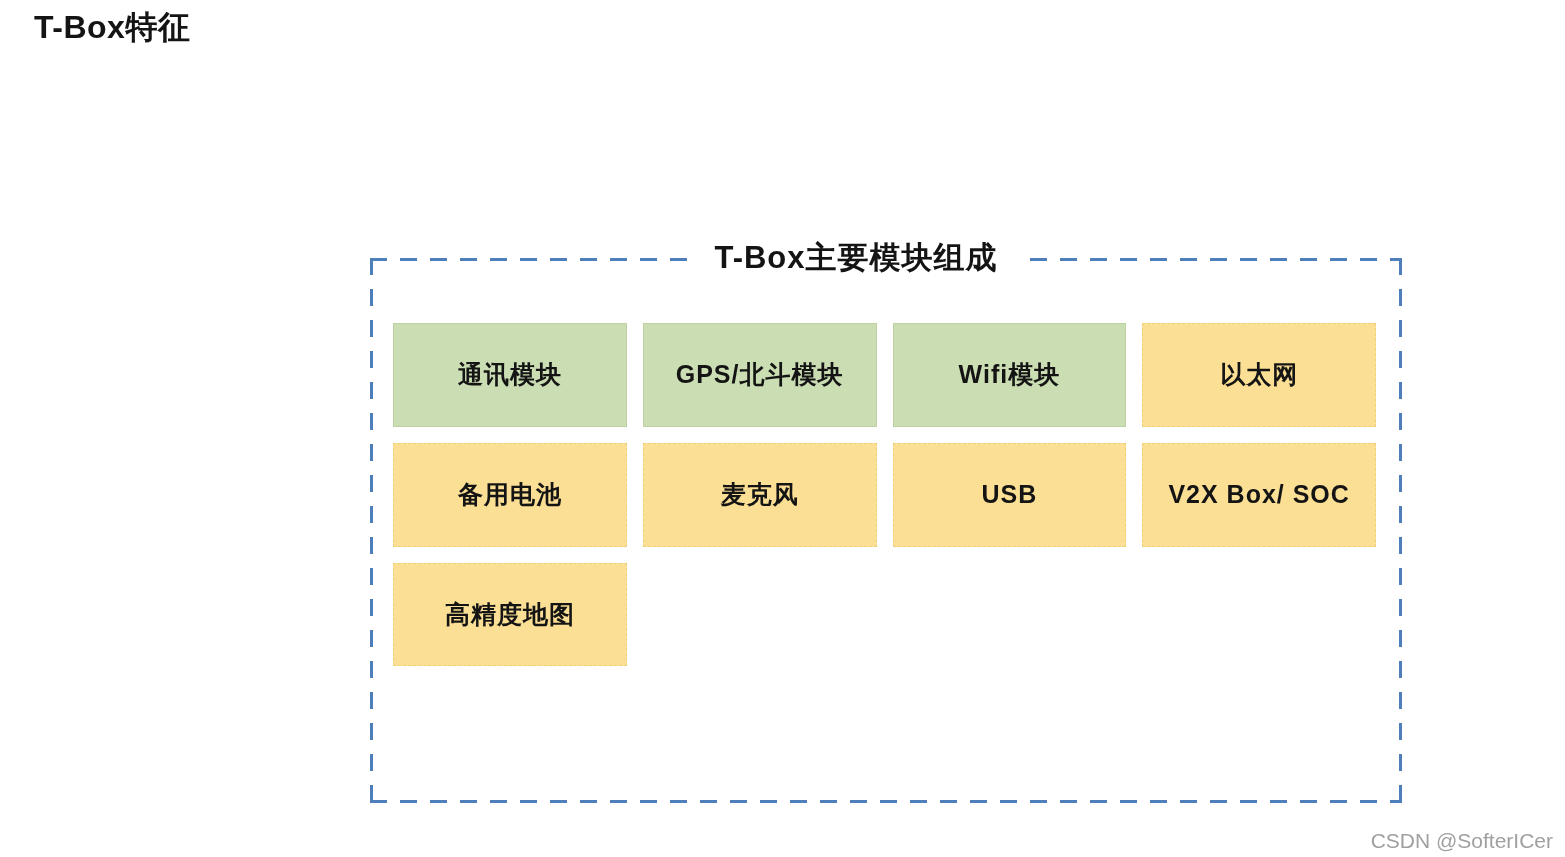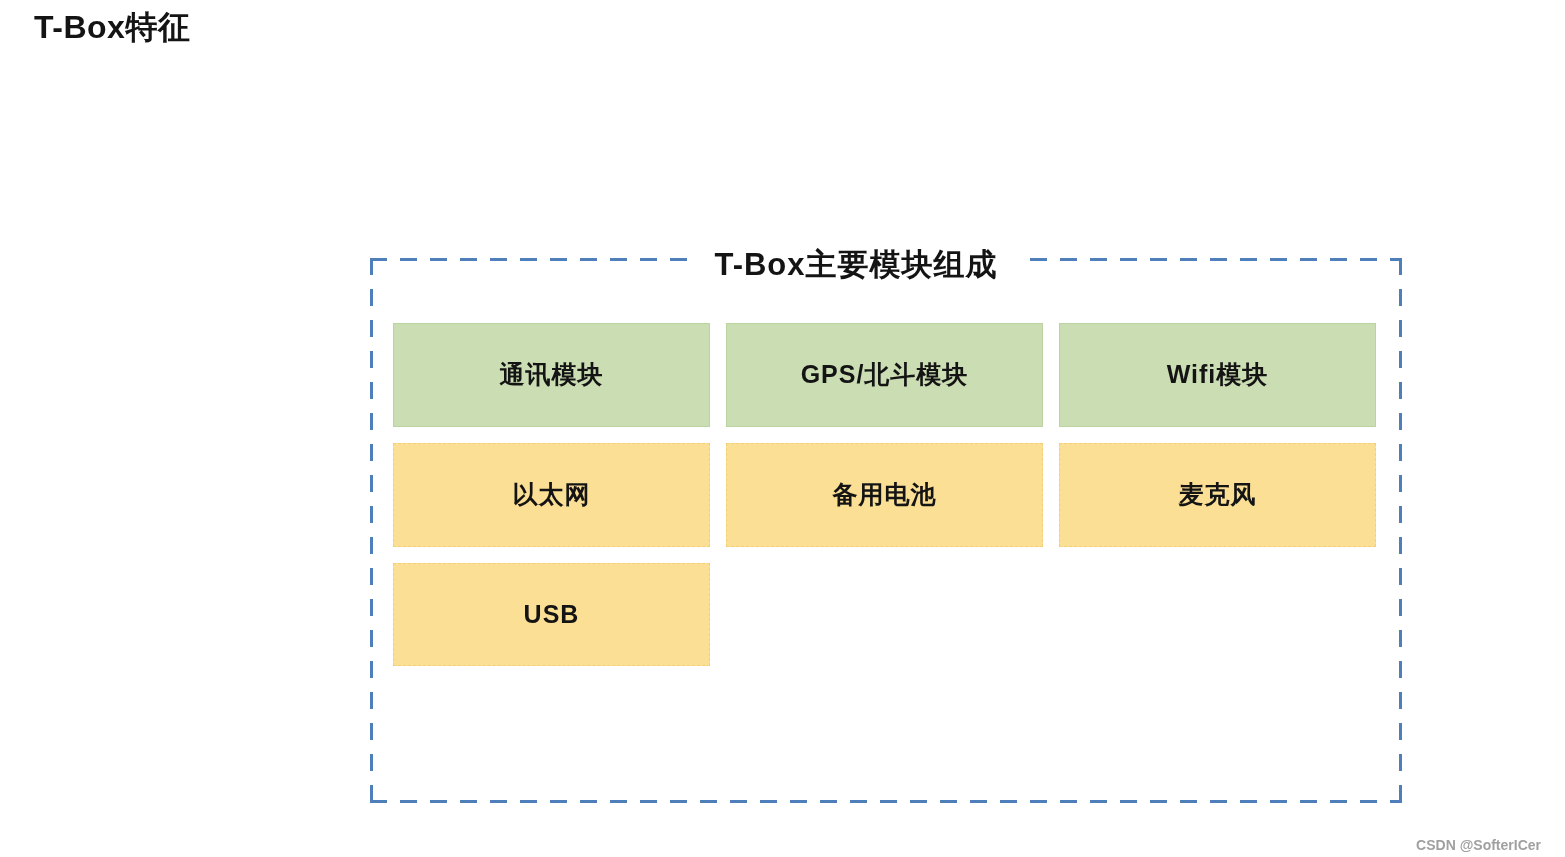--- a/index.html
+++ b/index.html
@@ -38,38 +38,38 @@
     height:545px;
     background:
       repeating-linear-gradient(90deg,var(--accent-blue) 0 17px,transparent 17px 30px) left top/100% 3px no-repeat,
       repeating-linear-gradient(90deg,var(--accent-blue) 0 17px,transparent 17px 30px) left bottom/100% 3px no-repeat,
       repeating-linear-gradient(180deg,var(--accent-blue) 0 17px,transparent 17px 31px) left top/3px 100% no-repeat,
       repeating-linear-gradient(180deg,var(--accent-blue) 0 17px,transparent 17px 31px) right top/3px 100% no-repeat;
   }
   .frame-title{
     position:absolute;
     left:calc(50% - 30px);
-    top:7px;
+    top:0;
     transform:translate(-50%,-50%);
     background:#ffffff;
     padding:0 22px;
     font-size:31px;
     font-weight:700;
     color:var(--text-dark);
     white-space:nowrap;
     letter-spacing:1px;
   }
   .module-grid{
     position:absolute;
     left:23px;
     top:65px;
     right:26px;
     bottom:17px;
     display:grid;
-    grid-template-columns:repeat(3,1fr);
+    grid-template-columns:repeat(4,1fr);
     grid-template-rows:repeat(4,1fr);
     column-gap:38px;
     row-gap:40px;
     gap:16px;
   }
   .cell{
     display:flex;
     align-items:center;
     justify-content:center;
     font-size:25px;
@@ -82,25 +82,24 @@
   .cell.green{
     background:var(--green-fill);
     border:1px solid var(--green-edge);
   }
   .cell.yellow{
     background:var(--yellow-fill);
     border:1px dashed var(--yellow-edge);
   }
   .watermark{
     position:absolute;
-    right:24px;
+    right:12px;
     bottom:4px;
-    font-size:14px;
+    font-size:21px;
     color:var(--watermark);
-    font-weight:bold;
   }
 </style>
 </head>
 <body>
 
 <h1 class="page-title">T-Box特征</h1>
 
 <div class="frame">
   <div class="frame-title">T-Box主要模块组成</div>
   <div class="module-grid" id="module-grid">
@@ -118,16 +117,22 @@
       </div>
       <div class="cell yellow">
         <span>备用电池</span>
       </div>
       <div class="cell yellow">
         <span>麦克风</span>
       </div>
       <div class="cell yellow">
         <span>USB</span>
       </div>
+      <div class="cell yellow">
+        <span>V2X Box/ SOC</span>
+      </div>
+      <div class="cell yellow">
+        <span>高精度地图</span>
+      </div>
     </div>
 </div>
 
 <div class="watermark">CSDN @SofterICer</div>
 
 </body></html>

